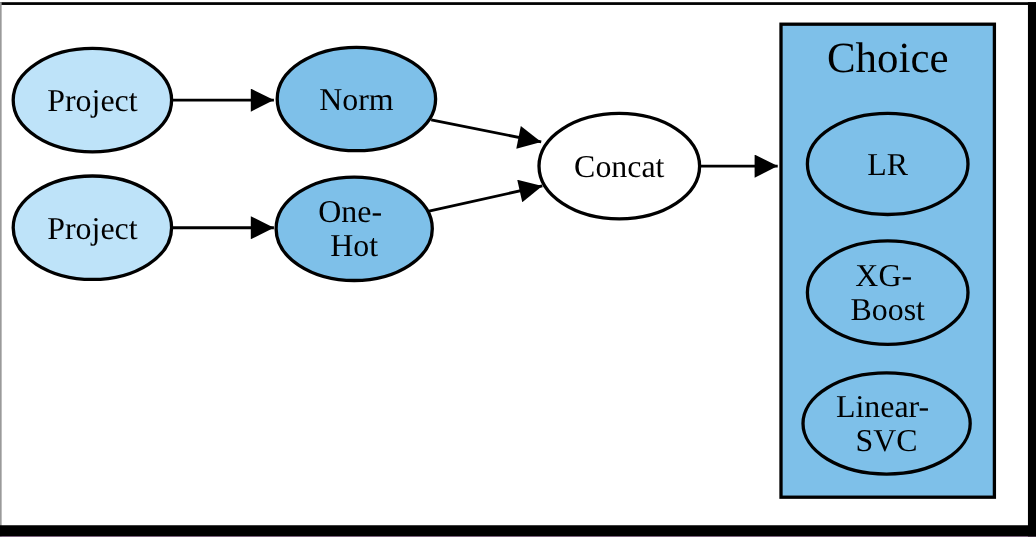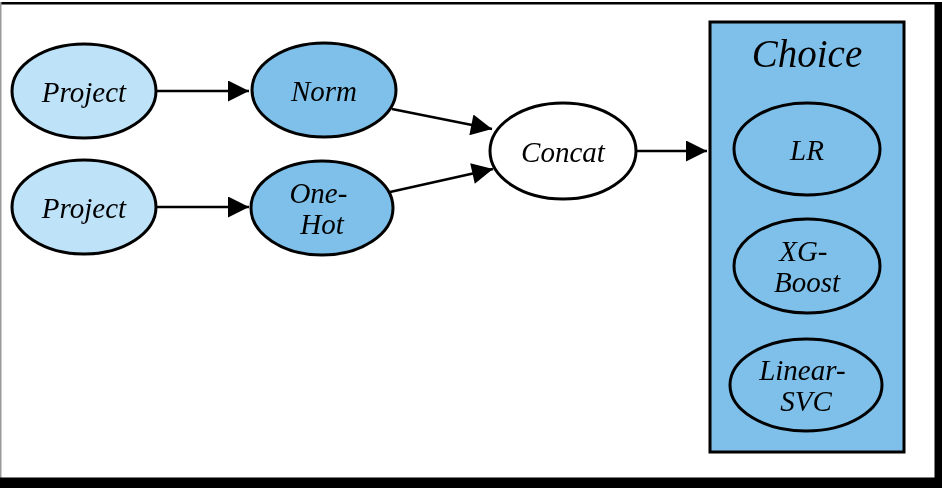--- a/index.html
+++ b/index.html
@@ -6,21 +6,20 @@
     margin: 0;
     padding: 0;
     background: #ffffff;
   }
   .stage {
     position: relative;
     width: 942px;
     height: 488px;
     background: #a21caf;
     overflow: hidden;
-    font-style: italic;
   }
   svg {
     display: block;
   }
   .node-label {
     font-family: "Liberation Serif", "DejaVu Serif", serif;
     font-size: 29px;
     fill: #000000;
     text-anchor: middle;
     dominant-baseline: central;

